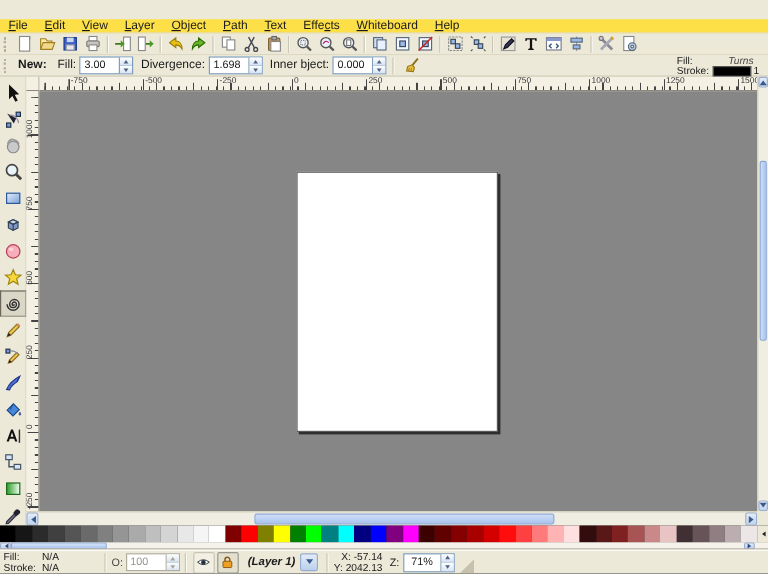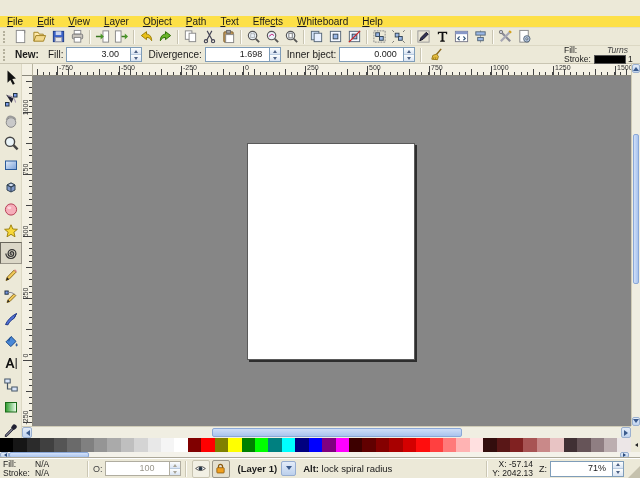--- a/index.html
+++ b/index.html
@@ -25,21 +25,21 @@
   .cmdbar{position:absolute;top:28px;left:0;width:640px;height:18px;background:#ece9d8;
     display:flex;align-items:center;border-bottom:1px solid #dcd8c4;box-sizing:border-box;}
   .optsbar{position:absolute;top:46px;left:0;width:640px;height:18px;background:#ece9d8;
     display:flex;align-items:center;font-size:10px;border-bottom:1px solid #c9c5b2;box-sizing:border-box;}
   .grip{width:2px;height:12px;border-left:2px dotted #b4b09c;margin:0 4px 0 3px;flex:none;}
   .tb-btn{width:19px;height:17px;display:flex;align-items:center;justify-content:center;flex:none;}
   .tb-sep{width:1px;height:14px;background:#c9c5b2;border-right:1px solid #fdfcf7;margin:0 2px;flex:none;}
   .opt-label{margin:0 3px 0 6px;white-space:nowrap;}
   .opt-label.mode{font-weight:bold;margin-left:4px;}
   .spin{display:flex;height:15px;border:1px solid #7f9db9;background:#fff;box-sizing:border-box;flex:none;}
-  .spin .val{font-size:9px;line-height:13px;padding:0 3px;min-width:26px;margin-left:31px;}
+  .spin .val{font-size:9px;line-height:13px;padding:0 3px;min-width:26px;}
   .spin.dis{border-color:#b0ada0;} .spin.dis .val{color:#9a978c;}
   .updown{display:flex;flex-direction:column;width:10px;border-left:1px solid #7f9db9;}
   .ud{flex:1;background:linear-gradient(180deg,#fdfefd,#d9e4f3);display:flex;align-items:center;justify-content:center;}
   .ud+.ud{border-top:1px solid #b9cbe0;}
   .tri-up{width:0;height:0;border:2.5px solid transparent;border-bottom:3.5px solid #4d6185;margin-top:-2px;}
   .tri-dn{width:0;height:0;border:2.5px solid transparent;border-top:3.5px solid #4d6185;margin-bottom:-2px;}
   
   .style-ind{margin-left:auto;margin-right:4px;font-size:8.5px;line-height:9px;display:grid;
     grid-template-columns:30px 34px 8px;align-items:center;row-gap:0;}
   .style-ind .none{font-style:italic;color:#444;text-align:right;}
@@ -82,21 +82,21 @@
   .mini-tri-l{width:0;height:0;border:2px solid transparent;border-right:3px solid #2a4a7c;margin-left:-1px;}
   .mini-tri-r{width:0;height:0;border:2px solid transparent;border-left:3px solid #2a4a7c;margin-right:-1px;}
   
   .statusbar{position:absolute;top:458px;left:0;width:640px;height:20px;background:#ece9d8;border-top:1px solid #fff;
     box-shadow:0 -1px 0 #aca899;display:flex;align-items:center;font-size:10px;box-sizing:border-box;}
   .fs-block{display:grid;grid-template-columns:32px 40px;font-size:8.5px;line-height:9px;padding-left:3px;width:80px;flex:none;}
   .sb-sep{width:1px;height:16px;background:#cbc7b4;border-right:1px solid #fdfcf7;margin:0 4px;flex:none;}
   .op-label{font-size:9px;margin-right:2px;color:#444;}
   .icon-btn{width:16px;height:16px;display:flex;align-items:center;justify-content:center;border:1px solid #c9c5b2;border-radius:2px;background:#f2f0e4;margin:0 1px;flex:none;}
   .layer-dd{display:flex;align-items:center;margin:0 3px;flex:none;}
-  .layer-dd .lbl{font-size:9.5px;font-weight:bold;padding:0 4px;white-space:nowrap;}
+  .layer-dd .lbl{font-size:9.5px;font-weight:bold;padding:0 4px;white-space:nowrap;font-style:italic;}
   .dd-btn{width:15px;height:15px;background:linear-gradient(180deg,#e3ecf9,#bcd0ec);border:1px solid #96add0;border-radius:2px;display:flex;align-items:center;justify-content:center;box-sizing:border-box;}
   .status-msg{font-size:9.5px;white-space:nowrap;overflow:hidden;flex:1;padding-left:4px;}
   .status-msg b{font-weight:bold;}
   .xy-block{font-size:8.5px;line-height:9px;text-align:right;white-space:nowrap;margin-right:4px;flex:none;}
   .z-label{font-size:9px;margin:0 3px 0 2px;flex:none;}
   .resize-grip{width:0;height:0;border-bottom:12px solid #c5c1ad;border-left:12px solid transparent;margin:6px 0 0 4px;flex:none;}
   svg{display:block;}
 </style>
 </head>
 <body>
@@ -629,21 +629,20 @@
         <path d="M5.5 7.5 V5.5 a2.5 2.5 0 0 1 5 0 V7.5" fill="none" stroke="#8a5a10" stroke-width="1.5"></path>
         <rect x="3.5" y="7" width="9" height="6.5" rx="1" fill="#f0a020" stroke="#8a5a10"></rect>
       </svg>
     </span>
     <span class="layer-dd">
       <span class="lbl">(Layer 1)</span>
       <span class="dd-btn">
           <span class="tri-d2"></span>
         </span>
     </span>
-    <span class="status-msg"><b>Alt:</b><span> lock spiral radius</span></span>
     <span class="sb-sep"></span>
     <span class="xy-block">
       <span>X:</span> <span>-57.14</span><br>
       <span>Y:</span> <span>2042.13</span>
     </span>
     <span class="z-label">Z:</span>
     <span class="spin" style="height:16px">
       <span class="val" style="text-align:center;min-width:24px">71%</span>
       <span class="updown">
           <span class="ud">

